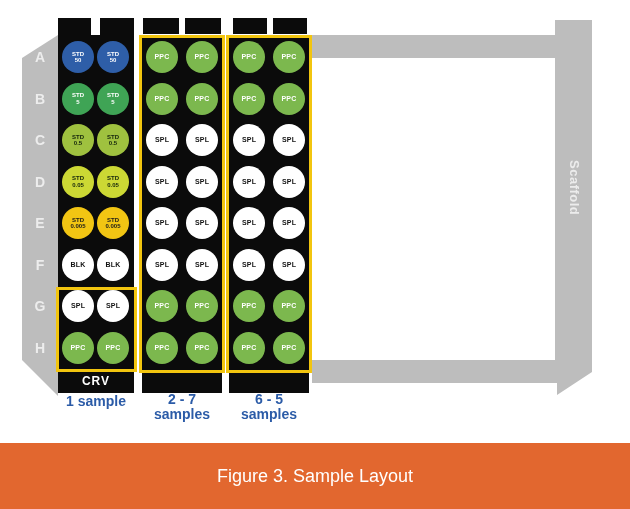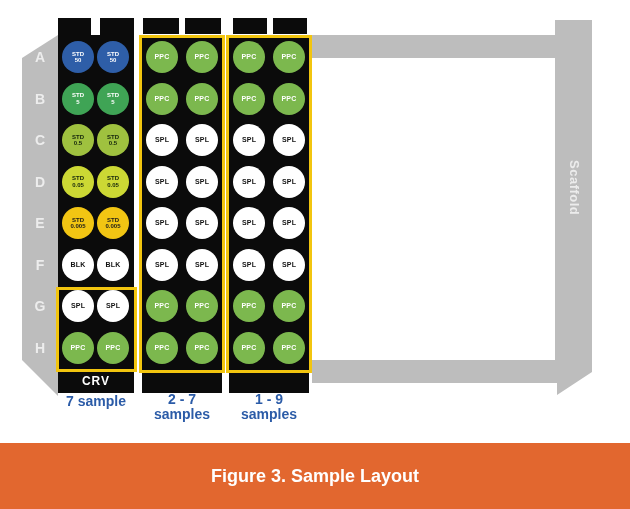--- a/index.html
+++ b/index.html
@@ -39,21 +39,21 @@
   .scaffold-label{
     position:absolute;left:561px;top:148px;width:26px;height:80px;z-index:2;
     display:flex;align-items:center;justify-content:center;
     writing-mode:vertical-rl;color:#ececec;font-weight:bold;font-size:13px;
     letter-spacing:.5px;
   }
   .banner{
     position:absolute;left:0;top:443px;width:630px;height:66px;background:#e2672f;
     display:flex;align-items:center;justify-content:center;z-index:6;
   }
-  .banner span{color:#ffffff;font-weight:bold;font-size:18px;}
+  .banner span{color:#ffffff;font-weight:normal;font-size:18px;}
 </style>
 </head>
 <body>
 
 <div class="stage">
 
   <svg class="bg-svg" width="630" height="509" viewBox="0 0 630 509">
 
     <path d="M58,35 L58,396 L22,360 L22,58 Z" fill="#bdbdbd"></path>
 
@@ -127,21 +127,21 @@
       </div>
       <div class="well" style="left: 62px; top: 331.5px; background: rgb(124, 184, 78); color: rgb(255, 255, 255);">
         <div class="l1">PPC</div>
       </div>
       <div class="well" style="left: 97px; top: 331.5px; background: rgb(124, 184, 78); color: rgb(255, 255, 255);">
         <div class="l1">PPC</div>
       </div>
       <div class="highlight-outline" style="left: 56px; top: 287px; width: 81px; height: 85px; border-color: rgb(242, 197, 15);"></div>
       <div class="crv-label" style="left: 58px; top: 374px; width: 76px;">CRV</div>
       <div class="strip-caption" style="left: 96px; top: 394px; color: rgb(43, 91, 167);">
-        <div>7 sample</div>
+        <div>1 sample</div>
       </div>
       <div class="strip-body" style="left: 142px; top: 37px; width: 80px; height: 356px;"></div>
       <div class="strip-tab" style="left: 143px; top: 18px; width: 36px; height: 16px;"></div>
       <div class="strip-tab" style="left: 185px; top: 18px; width: 36px; height: 16px;"></div>
       <div class="well" style="left: 146px; top: 41px; background: rgb(124, 184, 78); color: rgb(255, 255, 255);">
         <div class="l1">PPC</div>
       </div>
       <div class="well" style="left: 186px; top: 41px; background: rgb(124, 184, 78); color: rgb(255, 255, 255);">
         <div class="l1">PPC</div>
       </div>
@@ -238,21 +238,21 @@
         <div class="l1">PPC</div>
       </div>
       <div class="well" style="left: 233px; top: 331.5px; background: rgb(124, 184, 78); color: rgb(255, 255, 255);">
         <div class="l1">PPC</div>
       </div>
       <div class="well" style="left: 273px; top: 331.5px; background: rgb(124, 184, 78); color: rgb(255, 255, 255);">
         <div class="l1">PPC</div>
       </div>
       <div class="highlight-outline" style="left: 226px; top: 35px; width: 86px; height: 338px; border-color: rgb(242, 197, 15);"></div>
       <div class="strip-caption" style="left: 269px; top: 392px; color: rgb(43, 91, 167);">
-        <div>1 - 9</div>
+        <div>6 - 5</div>
         <div>samples</div>
       </div>
     </div>
 
   <div class="scaffold-label">Scaffold</div>
 
   <div class="banner">
     <span>Figure 3. Sample Layout</span>
   </div>
 </div>

